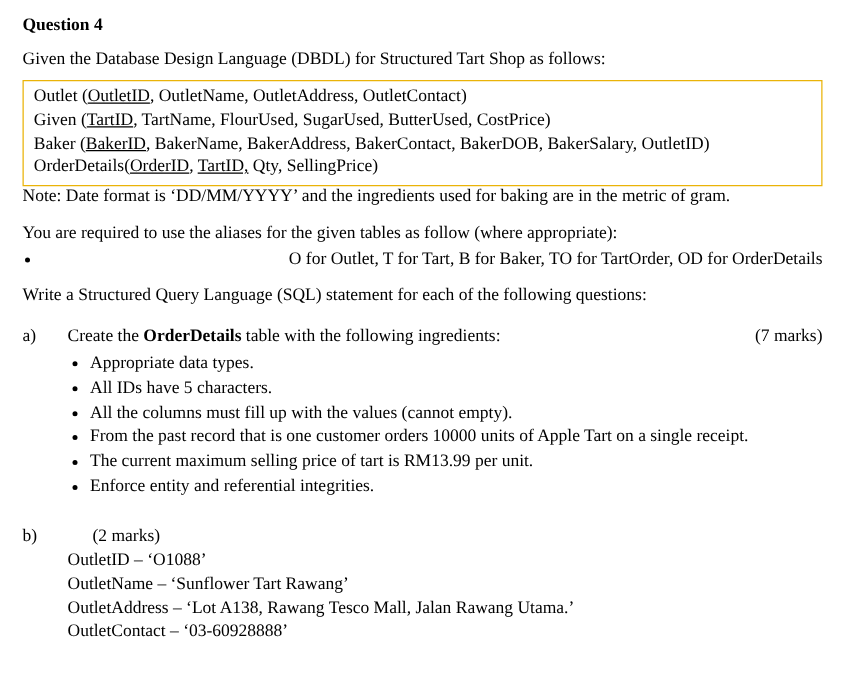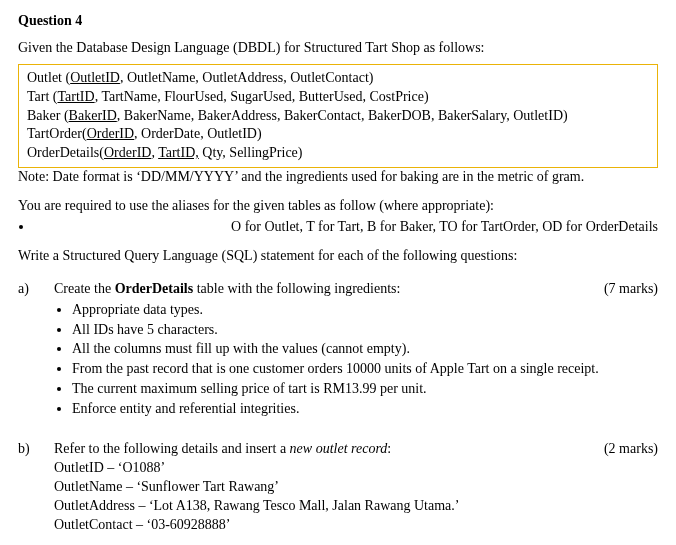--- a/index.html
+++ b/index.html
@@ -75,27 +75,24 @@
 
 <div class="qtitle">Question 4</div>
 
 <div class="intro">Given the Database Design Language (DBDL) for Structured Tart Shop as follows:</div>
 
 <div class="dbdl-box">
   <div>
     <span>Outlet</span> (<span class="u">OutletID</span><span>, OutletName, OutletAddress, OutletContact)</span>
   </div>
   <div>
-    <span>Tart</span> (<span class="u">TartID</span><span>, TartName, FlourUsed, SugarUsed, ButterUsed, CostPrice)</span>
+    <span>Given</span> (<span class="u">TartID</span><span>, TartName, FlourUsed, SugarUsed, ButterUsed, CostPrice)</span>
   </div>
   <div>
     <span>Baker</span> (<span class="u">BakerID</span><span>, BakerName, BakerAddress, BakerContact, BakerDOB, BakerSalary, OutletID)</span>
-  </div>
-  <div>
-    <span>TartOrder</span>(<span class="u">OrderID</span><span>, OrderDate, OutletID)</span>
   </div>
   <div>
     <span>OrderDetails</span>(<span class="u">OrderID</span><span>, </span><span class="u">TartID,</span><span> Qty, SellingPrice)</span>
   </div>
 </div>
 
 <div class="note">Note: Date format is ‘DD/MM/YYYY’ and the ingredients used for baking are in the metric of gram.</div>
 
 <div class="aliases">You are required to use the aliases for the given tables as follow (where appropriate):</div>
 <ul class="aliases-list">
@@ -121,23 +118,20 @@
       <li>The current maximum selling price of tart is RM13.99 per unit.</li>
       <li>Enforce entity and referential integrities.</li>
     </ul>
   </div>
 </div>
 
 <div class="part">
   <div class="part-label">b)</div>
   <div class="part-body">
     <div class="part-head">
-      <div>
-        <span>Refer to the following details and insert a </span><span class="i">new outlet record</span><span>:</span>
-      </div>
       <div class="marks">(2 marks)</div>
     </div>
     <div class="details-line">OutletID – ‘O1088’</div>
     <div class="details-line">OutletName – ‘Sunflower Tart Rawang’</div>
     <div class="details-line">OutletAddress – ‘Lot A138, Rawang Tesco Mall, Jalan Rawang Utama.’</div>
     <div class="details-line">OutletContact – ‘03-60928888’</div>
   </div>
 </div>
 
 </body></html>

